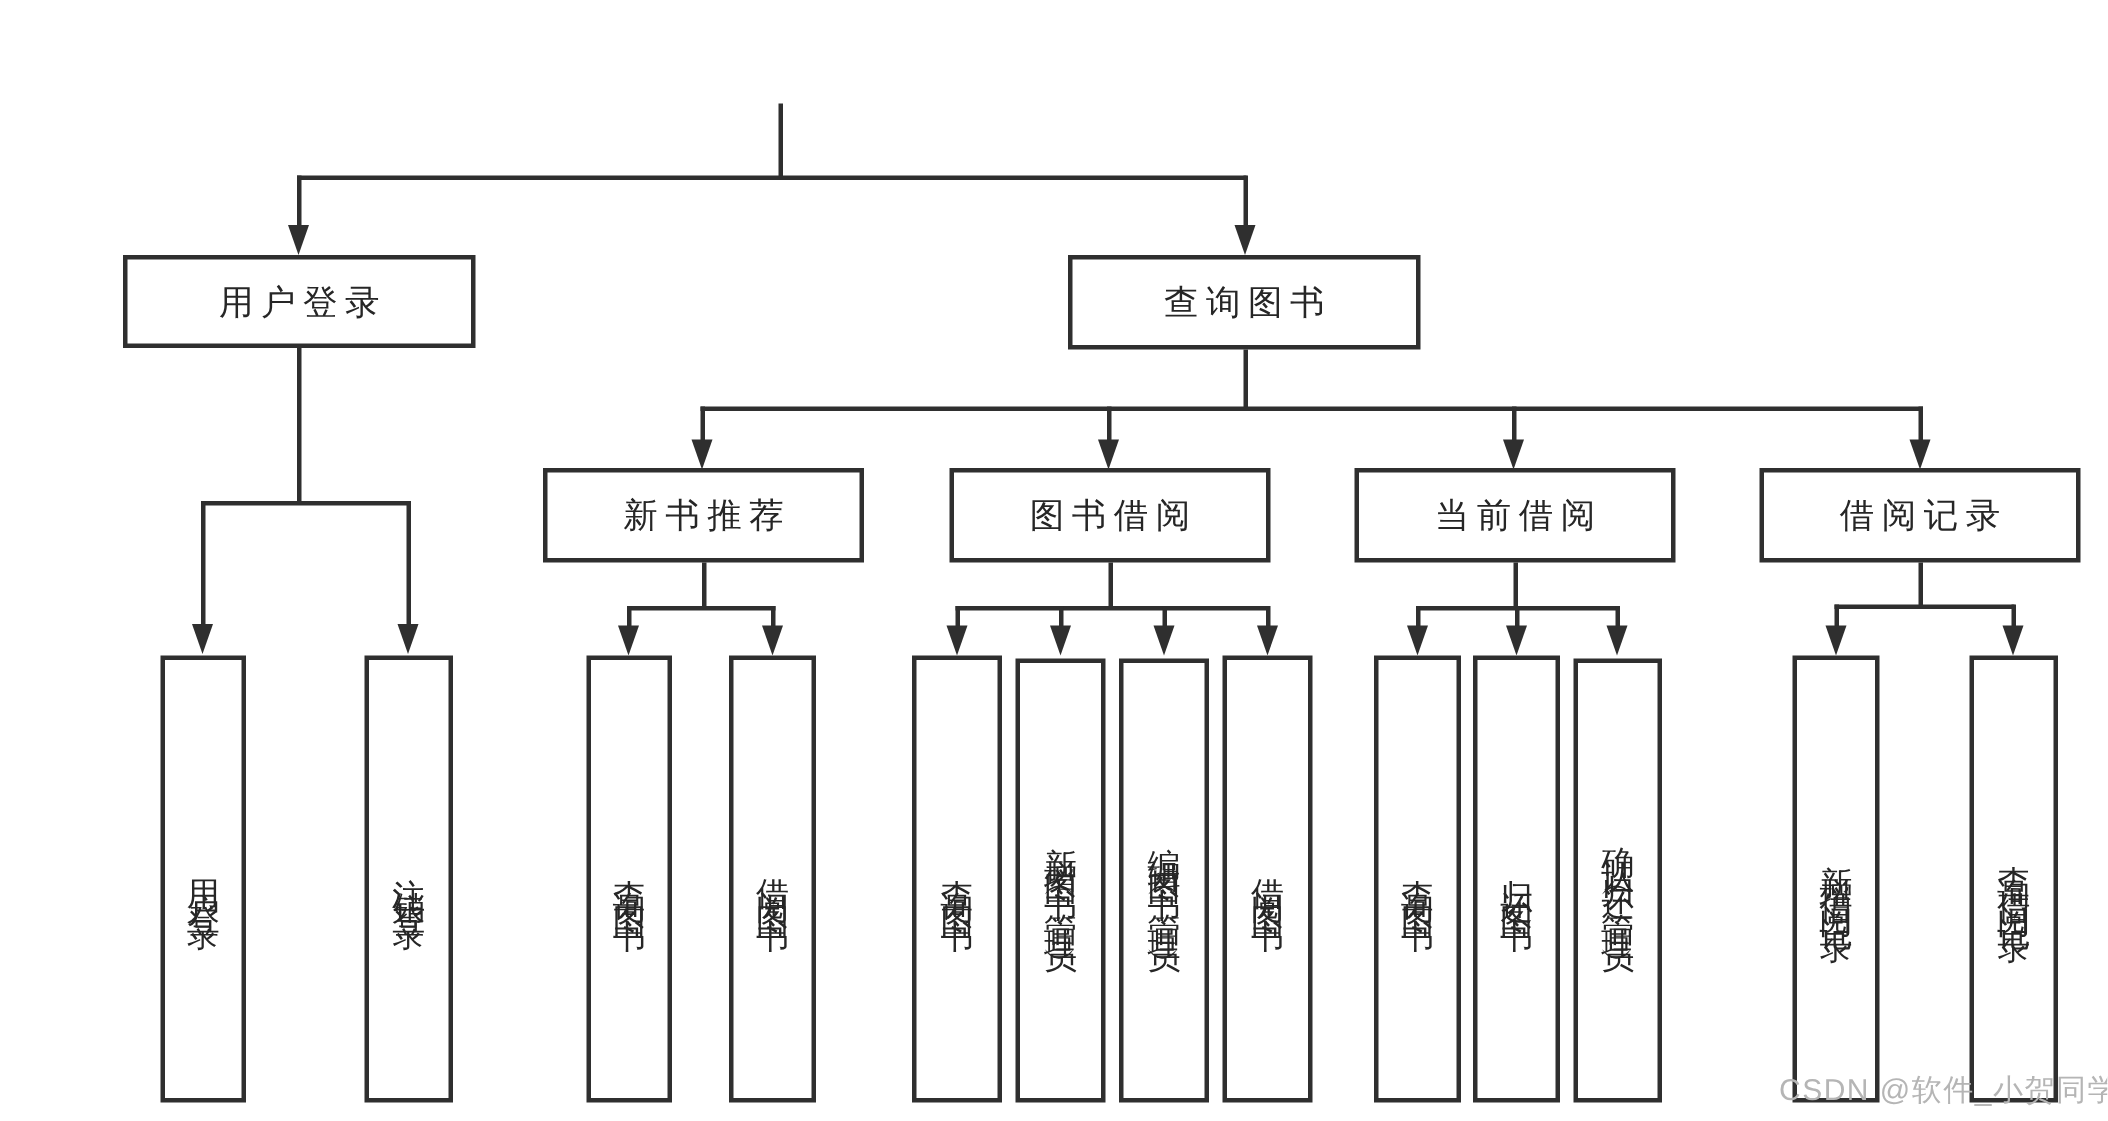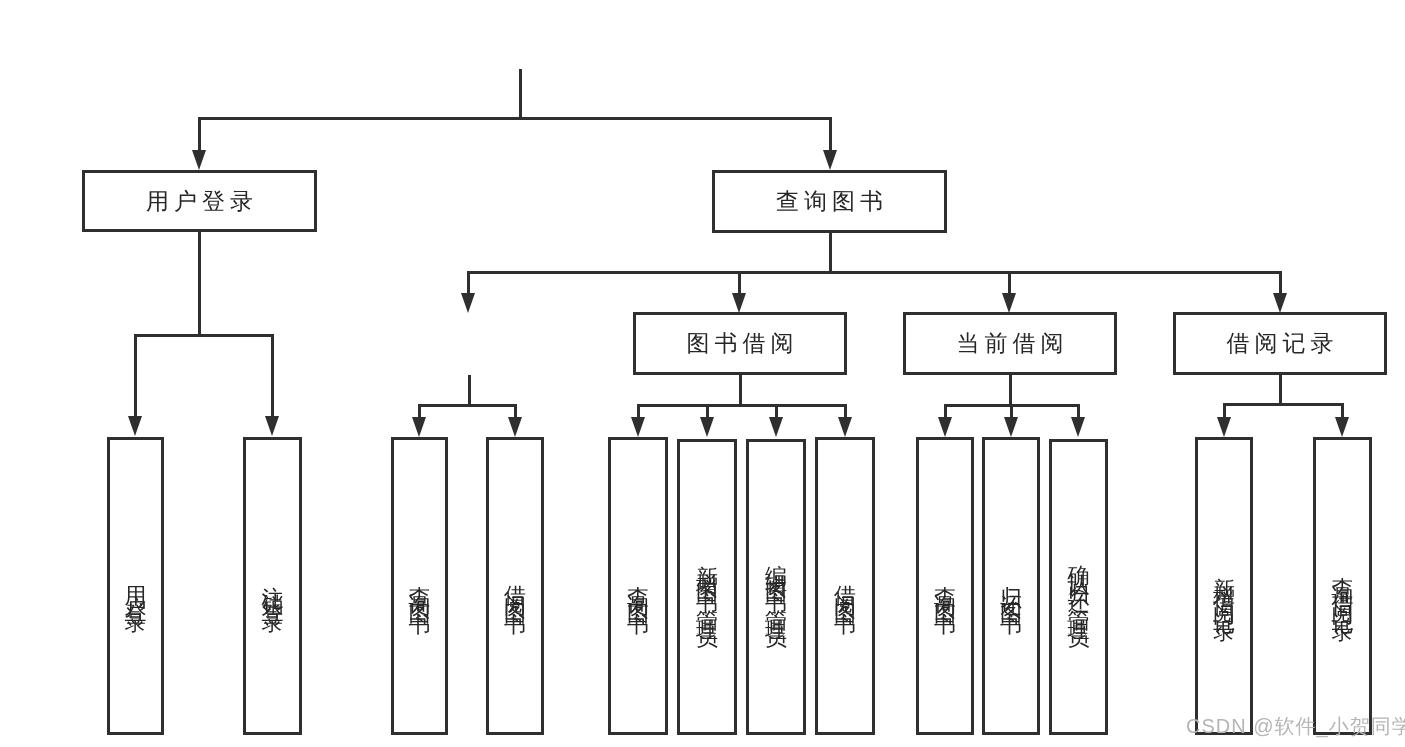--- a/index.html
+++ b/index.html
@@ -87,20 +87,21 @@
   <div class="hline" style="left:467px; top:271px; width:815px;"></div>
   <div class="vline" style="left:467px;  top:271px; height:24px;"></div>
   <div class="arrow" style="left:461px;  top:293px;"></div>
   <div class="vline" style="left:738px;  top:271px; height:24px;"></div>
   <div class="arrow" style="left:732px;  top:293px;"></div>
   <div class="vline" style="left:1008px; top:271px; height:24px;"></div>
   <div class="arrow" style="left:1002px; top:293px;"></div>
   <div class="vline" style="left:1279px; top:271px; height:24px;"></div>
   <div class="arrow" style="left:1273px; top:293px;"></div>
 
+  <div class="hbox" style="left:362px;  top:312px; width:214px; height:63px;">新书推荐</div>
   <div class="hbox" style="left:903px;  top:312px; width:214px; height:63px;">当前借阅</div>
   <div class="hbox" style="left:633px;  top:312px; width:214px; height:63px;">图书借阅</div>
   <div class="hbox" style="left:1173px; top:312px; width:214px; height:63px;">借阅记录</div>
 
   <div class="vline" style="left:468px; top:375px; height:31px;"></div>
   <div class="hline" style="left:418px; top:404px; width:99px;"></div>
   <div class="vline" style="left:418px; top:404px; height:15px;"></div>
   <div class="arrow" style="left:412px; top:417px;"></div>
   <div class="vline" style="left:514px; top:404px; height:15px;"></div>
   <div class="arrow" style="left:508px; top:417px;"></div>

